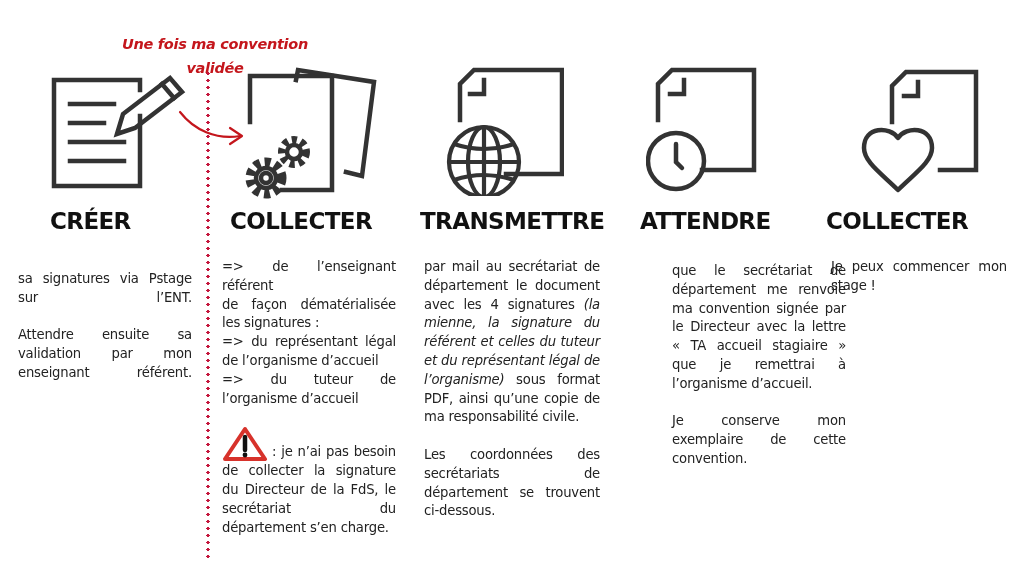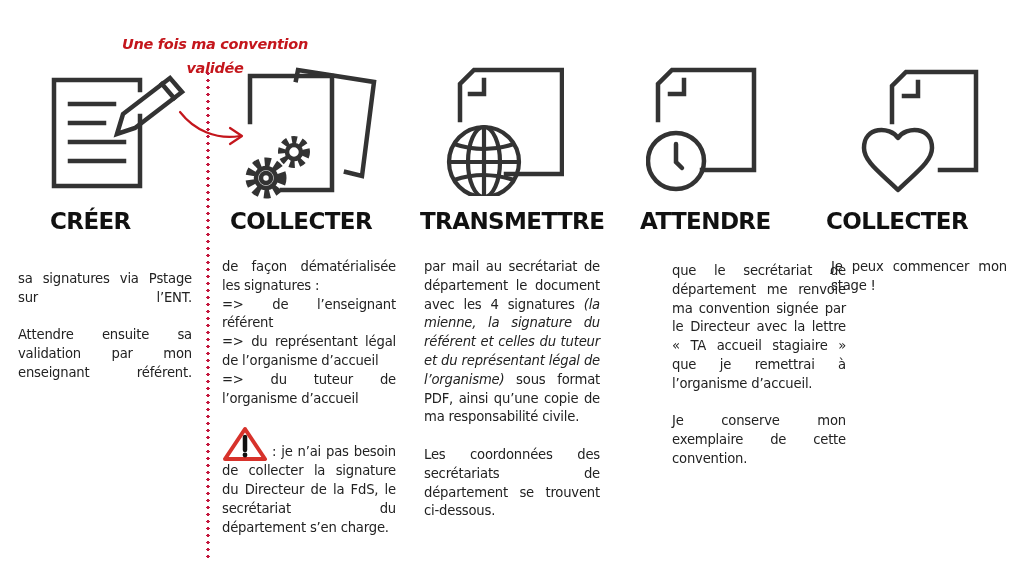--- a/index.html
+++ b/index.html
@@ -111,22 +111,22 @@
 <div class="title" style="left:640px;width:150px;">ATTENDRE</div>
 <div class="title" style="left:826px;width:182px;">COLLECTER</div>
 
 <div class="col" style="left:18px;top:270px;width:174px;">
   <p class="last">sa signatures via Pstage sur l’ENT.</p>
   <div class="gap"></div>
   <p class="last">Attendre ensuite sa validation par mon enseignant référent.</p>
 </div>
 
 <div class="col" style="left:222px;top:258px;width:174px;">
+  <p>=&gt; de l’enseignant référent</p>
   <p>de façon dématérialisée les signatures :</p>
-  <p>=&gt; de l’enseignant référent</p>
   <p>=&gt; du représentant légal de l’organisme d’accueil</p>
   <p>=&gt; du tuteur de l’organisme d’accueil</p>
   <div style="height:22px"></div>
   <p>
     <span class="icon" style="display:inline-block;vertical-align:bottom;margin-right:4px;margin-top:-4px;">
       <svg width="46" height="36" viewBox="0 0 46 36">
         <path d="M23 3 L43 33 H3 Z" fill="#fff" stroke="#d7322b" stroke-width="4" stroke-linejoin="round"></path>
         <path d="M23 11 V24" stroke="#111" stroke-width="4.5" stroke-linecap="round"></path>
         <circle cx="23" cy="29" r="2.4" fill="#111"></circle>
       </svg>

